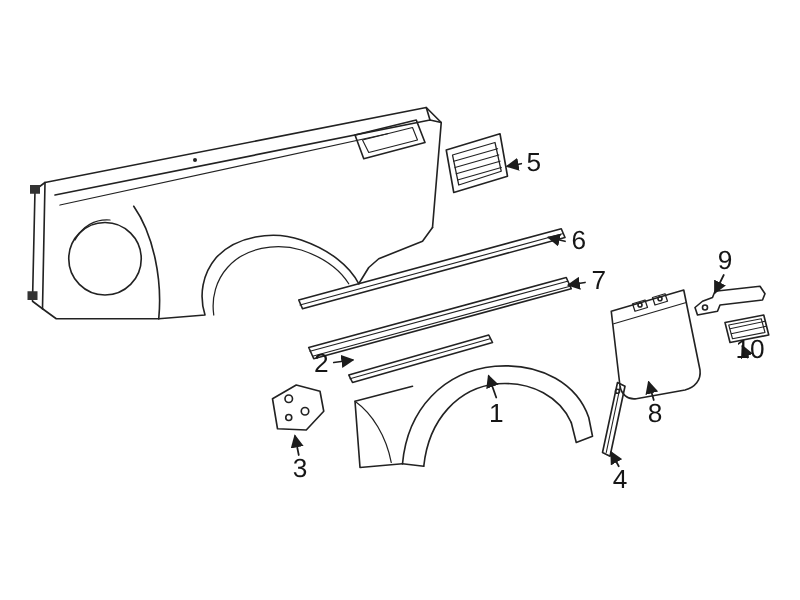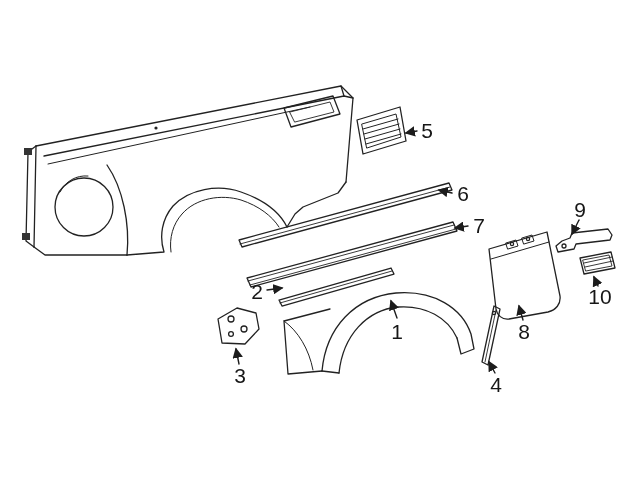--- a/index.html
+++ b/index.html
@@ -132,14 +132,14 @@
 
   <div class="callout" style="left:397px;top:331px;">1</div>
   <div class="callout" style="left:257px;top:291px;">2</div>
   <div class="callout" style="left:240px;top:375px;">3</div>
   <div class="callout" style="left:496px;top:384px;">4</div>
   <div class="callout" style="left:427px;top:130px;">5</div>
   <div class="callout" style="left:463px;top:193px;">6</div>
   <div class="callout" style="left:479px;top:225px;">7</div>
   <div class="callout" style="left:524px;top:331px;">8</div>
   <div class="callout" style="left:580px;top:209px;">9</div>
-  <div class="callout" style="left:600px;top:296px;">10</div>
+  <div class="callout" style="left:600px;top:280px;">10</div>
 </div>
 
 </body></html>

